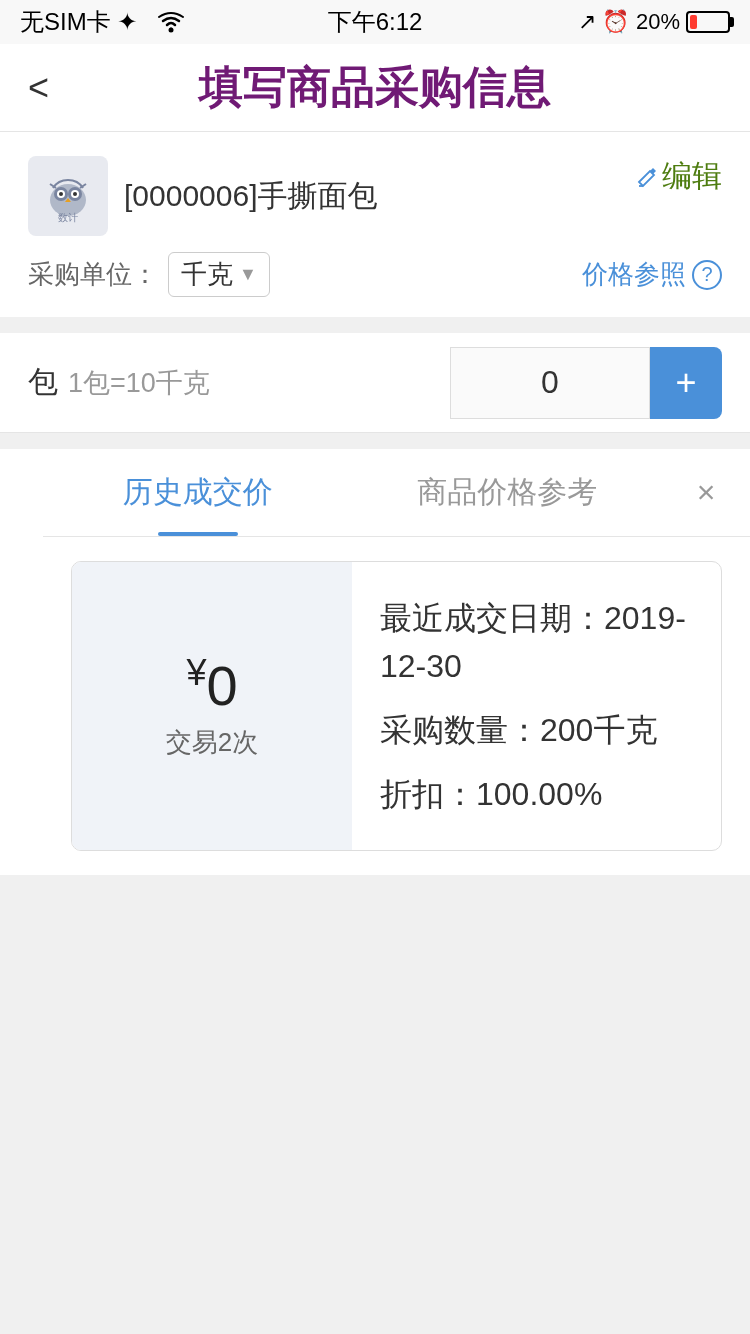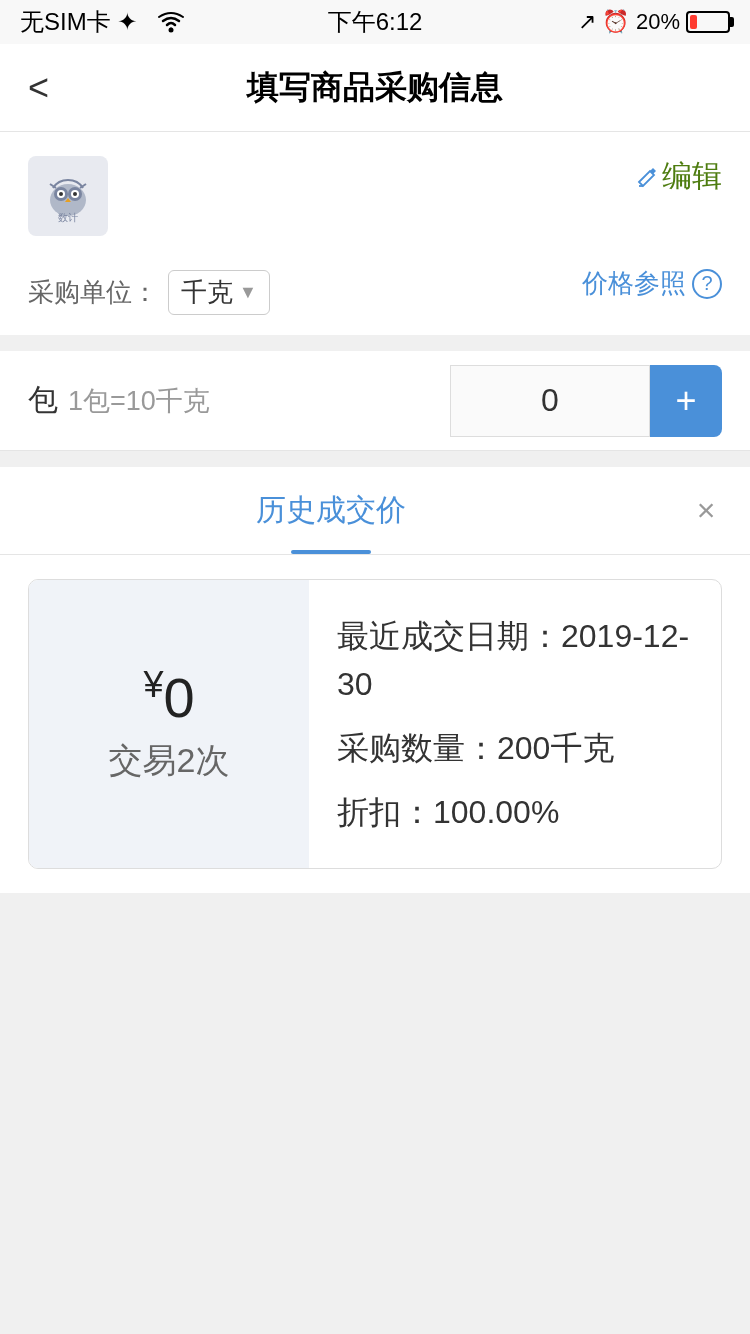--- a/index.html
+++ b/index.html
@@ -89,23 +89,23 @@
       border-bottom: 1px solid #e5e5e5;
     }
     .nav-back {
       position: absolute;
       left: 28px;
       font-size: 36px;
       color: #333;
       cursor: pointer;
     }
     .nav-title {
-      font-size: 32px;
+      font-size: 44px;
       font-weight: 600;
-      color: #000000;
+      color: #701a75;
     }
 
     
     .product-section {
       background: #fff;
       margin-top: 0;
       padding: 24px 28px 20px;
     }
     .product-header {
       display: flex;
@@ -237,20 +237,21 @@
       font-size: 36px;
       color: #fff;
       cursor: pointer;
       border-radius: 0 8px 8px 0;
     }
 
     
     .price-panel {
       background: #fff;
       margin-top: 0;
+      padding-left: 43px;
     }
     .price-panel-tabs {
       display: flex;
       align-items: center;
       border-bottom: 1px solid #e5e5e5;
       position: relative;
       height: 88px;
     }
     .tab-item {
       flex: 1;
@@ -310,21 +311,21 @@
     .price-value {
       font-size: 56px;
       color: #222;
       font-weight: 500;
     }
     .price-currency {
       font-size: 36px;
       vertical-align: super;
     }
     .trade-count {
-      font-size: 34px;
+      font-size: 26px;
       color: #666;
       margin-top: 8px;
     }
     .price-right-panel {
       flex: 1;
       padding: 32px 28px;
       display: flex;
       flex-direction: column;
       gap: 16px;
     }
@@ -387,32 +388,33 @@
           <circle cx="37" cy="28" r="4" fill="#fff"></circle>
           <circle cx="23" cy="28" r="2" fill="#333"></circle>
           <circle cx="37" cy="28" r="2" fill="#333"></circle>
           <polygon points="30,32 27,36 33,36" fill="#e8a020"></polygon>
           <path d="M15 22 Q20 14 30 14 Q40 14 45 22" fill="none" stroke="#7a85a0" stroke-width="2"></path>
           <path d="M12 18 L18 22" stroke="#7a85a0" stroke-width="2"></path>
           <path d="M48 18 L42 22" stroke="#7a85a0" stroke-width="2"></path>
           <text x="30" y="55" text-anchor="middle" font-size="10" fill="#7a85a0">数计</text>
         </svg>
       </div>
+      <span class="product-name">[0000006]手撕面包</span>
     </div>
     <div class="edit-btn">
       <svg width="22" height="22" viewBox="0 0 22 22">
         <path d="M3 16 L14 5 L18 9 L7 20 Z" fill="none" stroke="#4a90d9" stroke-width="1.8"></path>
         <path d="M14 5 L17 2 L20 5 L17 8 Z" fill="#4a90d9"></path>
         <line x1="3" y1="20" x2="7" y2="20" stroke="#4a90d9" stroke-width="1.8"></line>
       </svg>
       <span>编辑</span>
     </div>
   </div>
   <div class="product-unit-row">
-    <div style="display:flex;align-items:center;gap:10px;margin-top:18px;">
+    <div style="display:flex;align-items:center;gap:10px;">
       <span class="unit-label">采购单位：</span>
       <div class="unit-select">
         <span>千克</span>
         <span class="unit-chevron">▼</span>
       </div>
     </div>
     <div class="price-ref">
       <span>价格参照</span>
       <div class="help-circle">
         <span>?</span>
@@ -437,20 +439,23 @@
 </div>
 
 <div class="gray-divider"></div>
 
 <div class="price-panel">
 
   <div class="price-panel-tabs">
     <div class="tab-item active">
       <span>历史成交价</span>
       <div class="tab-underline"></div>
+    </div>
+    <div class="tab-item">
+      <span>商品价格参考</span>
     </div>
     <div class="tab-close">
       <span>×</span>
     </div>
   </div>
 
   <div class="price-card-area">
     <div class="price-card">
 
       <div class="price-left-panel">

